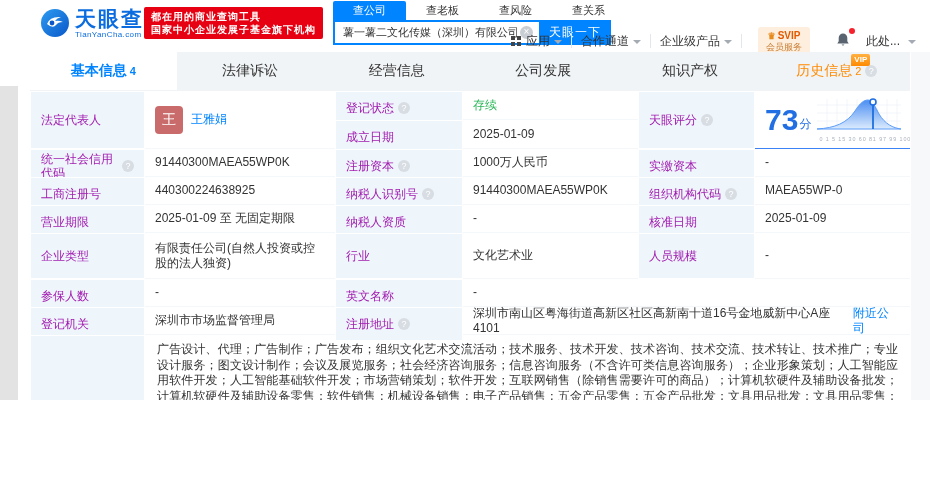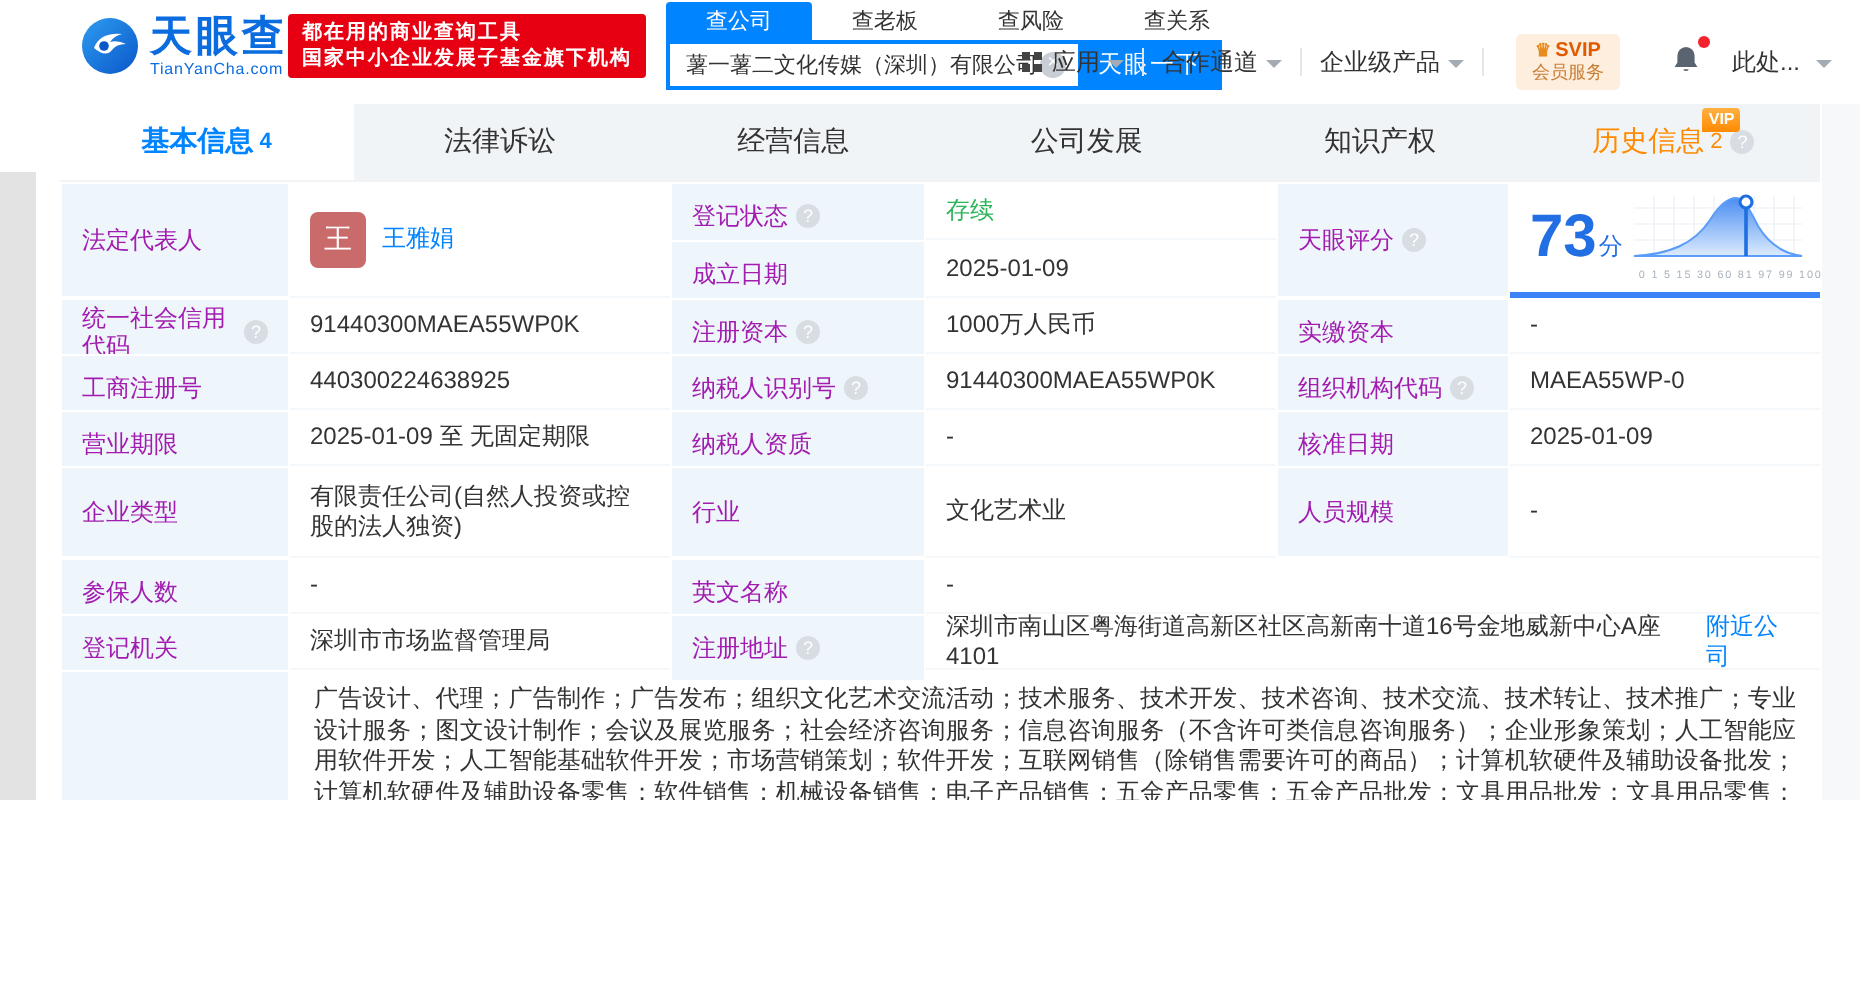--- a/index.html
+++ b/index.html
@@ -18,21 +18,21 @@
   .search-area { margin-left:10px; }
   .search-tabs { display:flex; height:18px; align-items:flex-end; }
   .search-tab { font-size:11px; color:#333; padding:2px 20px; cursor:pointer; }
   .search-tab.active { background:#0084ff; color:#fff; border-radius:2px 2px 0 0; }
   .search-row { display:flex; }
   .search-input-wrap { position:relative; }
   .search-input { width:206px; height:25px; border:2px solid #0084ff; border-right:none; font-size:11px; padding:0 22px 0 8px; color:#333; outline:none; font-family:"Liberation Sans",sans-serif; }
   .clear-icon { position:absolute; right:6px; top:6px; width:13px; height:13px; border-radius:50%; background:#c9ced4; color:#fff; font-size:10px; line-height:12px; text-align:center; cursor:pointer; }
   .clear-icon::before { content:"×"; }
   .search-btn { width:72px; height:25px; background:#0084ff; color:#ffffff; font-size:12px; border:none; cursor:pointer; letter-spacing:1px; font-family:Liberation Serif, serif; }
-  .header-menu { position:absolute; right:8px; top:8px; height:46px; display:flex; align-items:center; font-size:12px; color:#333; }
+  .header-menu { position:absolute; right:8px; top:18px; height:46px; display:flex; align-items:center; font-size:12px; color:#333; }
   .menu-item { display:flex; align-items:center; gap:4px; padding:0 9px; cursor:pointer; white-space:nowrap; }
   .grid-icon { width:4px; height:4px; background:#444; box-shadow:6px 0 #444, 0 6px #444, 6px 6px #444; margin-right:7px; margin-bottom:6px; }
   .caret { width:0; height:0; border-left:4px solid transparent; border-right:4px solid transparent; border-top:4px solid #a5abb3; margin-top:2px; }
   .menu-sep { width:1px; height:14px; background:#e3e6ea; }
   .svip-pill { background:#fdeedd; border-radius:3px; padding:3px 8px; margin:0 16px; text-align:center; cursor:pointer; }
   .svip-line1 { font-size:10px; font-weight:bold; color:#e25a00; line-height:11px; }
   .svip-crown { color:#e88b1f; margin-right:2px; font-size:9px; }
   .svip-line2 { font-size:9px; color:#c97e35; line-height:11px; }
   .bell-wrap { position:relative; padding:0 9px; cursor:pointer; }
   .bell-dot { position:absolute; top:-4px; right:5px; width:6px; height:6px; border-radius:50%; background:#f5222d; }
@@ -53,21 +53,21 @@
     grid-template-columns:115px 190px 128px 175px 117px 155px;
     grid-template-rows:58px 28px 28px 28px 46px 28px 28px 166px;
     background:#fff; font-size:12px; border-top:1px solid #f0f4f7; }
   .lbl { background:#eef6fc; color:#a21caf; display:flex; align-items:center; padding:16px 10px; border:1px solid #fff; line-height:14px; }
   .val { color:#333; display:flex; align-items:center; padding:0 10px; border-bottom:1px solid #f5f8fa; line-height:15px; }
   .sub-grid { grid-column:3/5; display:grid; grid-template-columns:128px 175px; grid-template-rows:29px 29px; }
   .sub-grid .lbl, .sub-grid .val { height:29px; }
   .avatar { width:28px; height:28px; border-radius:4px; background:#c96b6b; color:#fff; font-size:14px; display:flex; align-items:center; justify-content:center; margin-right:8px; flex:none; }
   .link { color:#0084ff; cursor:pointer; text-decoration:none; }
   .status-ok { color:#2bb558; }
-  .score-cell { display:flex; align-items:center; padding:0 4px 0 10px; border-bottom:3px solid #3b82f6; }
+  .score-cell { display:flex; align-items:center; padding:0 4px 0 10px; border-bottom:1px solid #3b82f6; }
   .score-num { font-size:30px; font-weight:bold; color:#226fe3; line-height:1; }
   .score-unit { font-size:12px; color:#226fe3; margin:10px 4px 0 1px; }
   .score-chart { width:88px; }
   .score-ticks { font-size:6px; color:#a9b2bc; text-align:center; letter-spacing:1px; white-space:nowrap; transform:scale(.9); }
   .addr-val { grid-column:4/7; }
   .en-val { grid-column:4/7; }
   .scope-val { grid-column:2/7; display:block; padding:7px 12px; line-height:15.5px; font-size:12px; color:#333; overflow:hidden; border-bottom:none; text-align:justify; }
   .nowrap { white-space:nowrap; }
 
   

